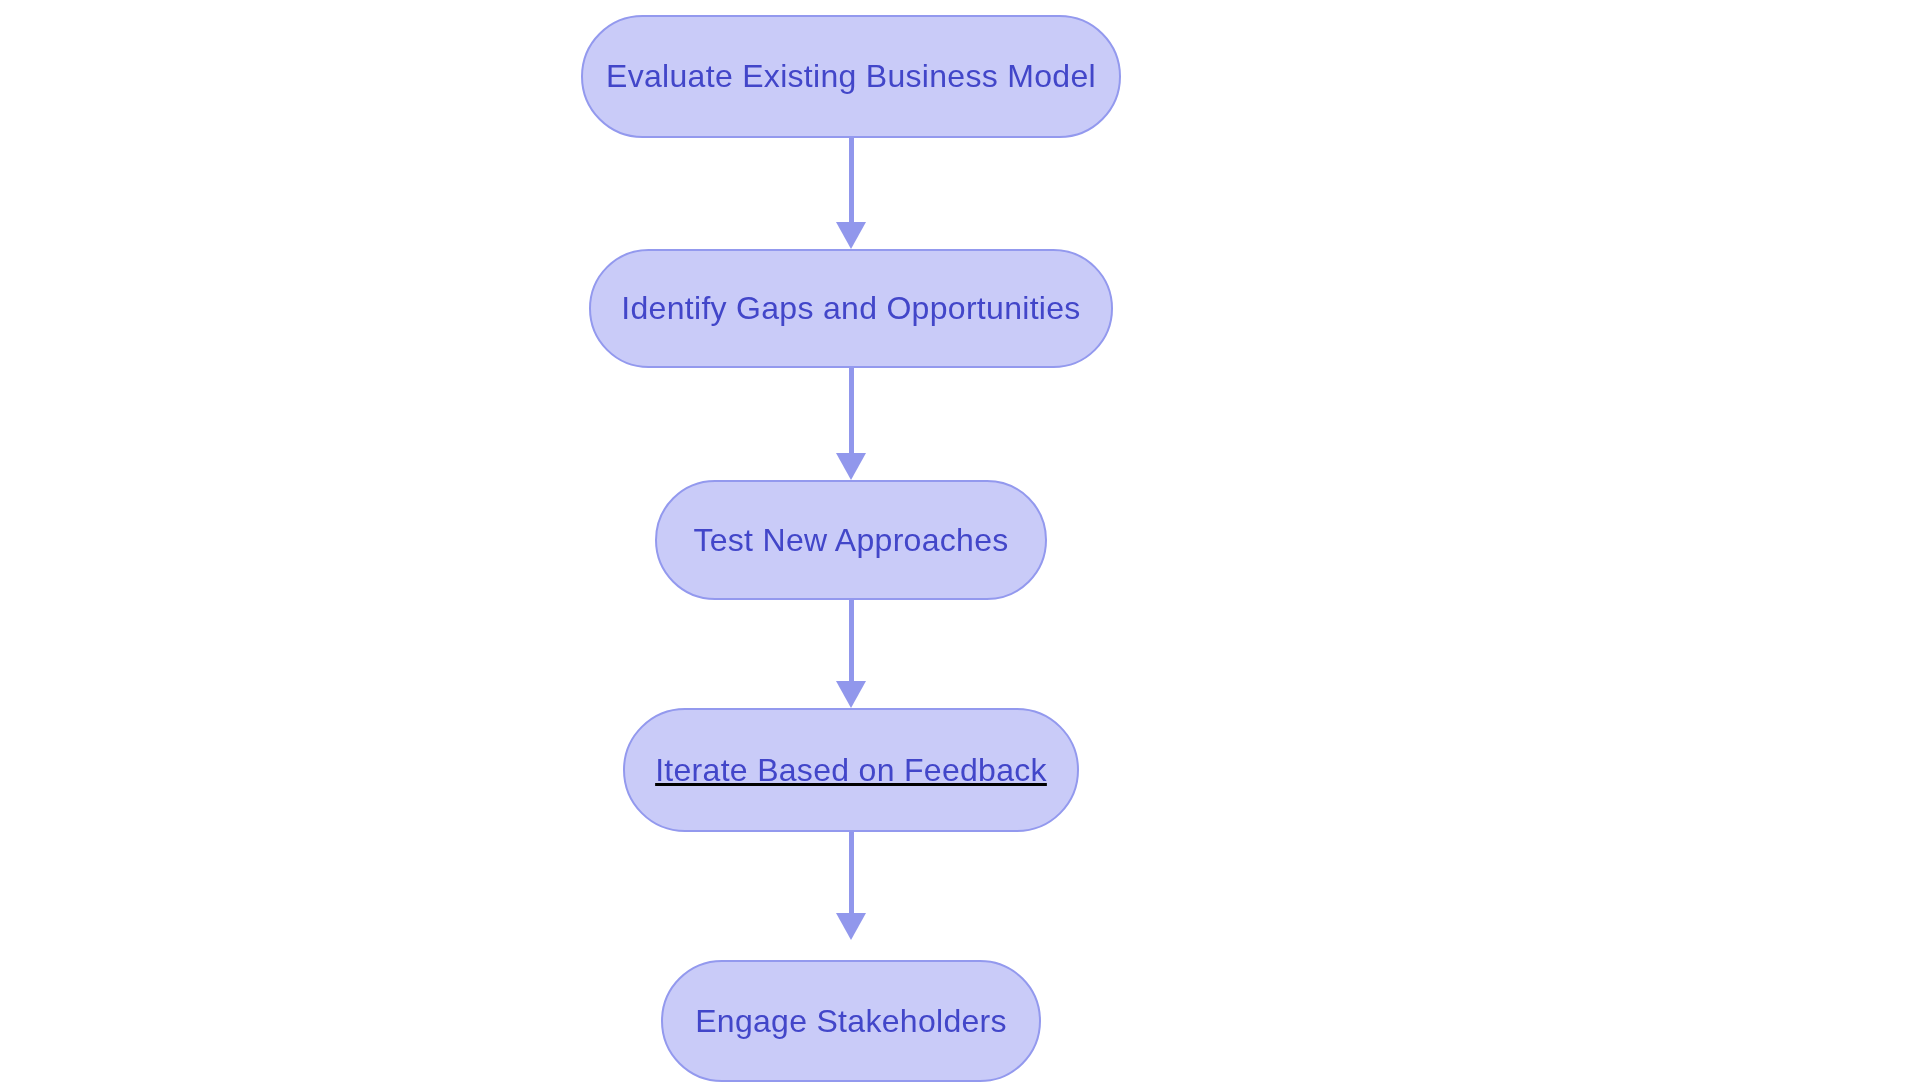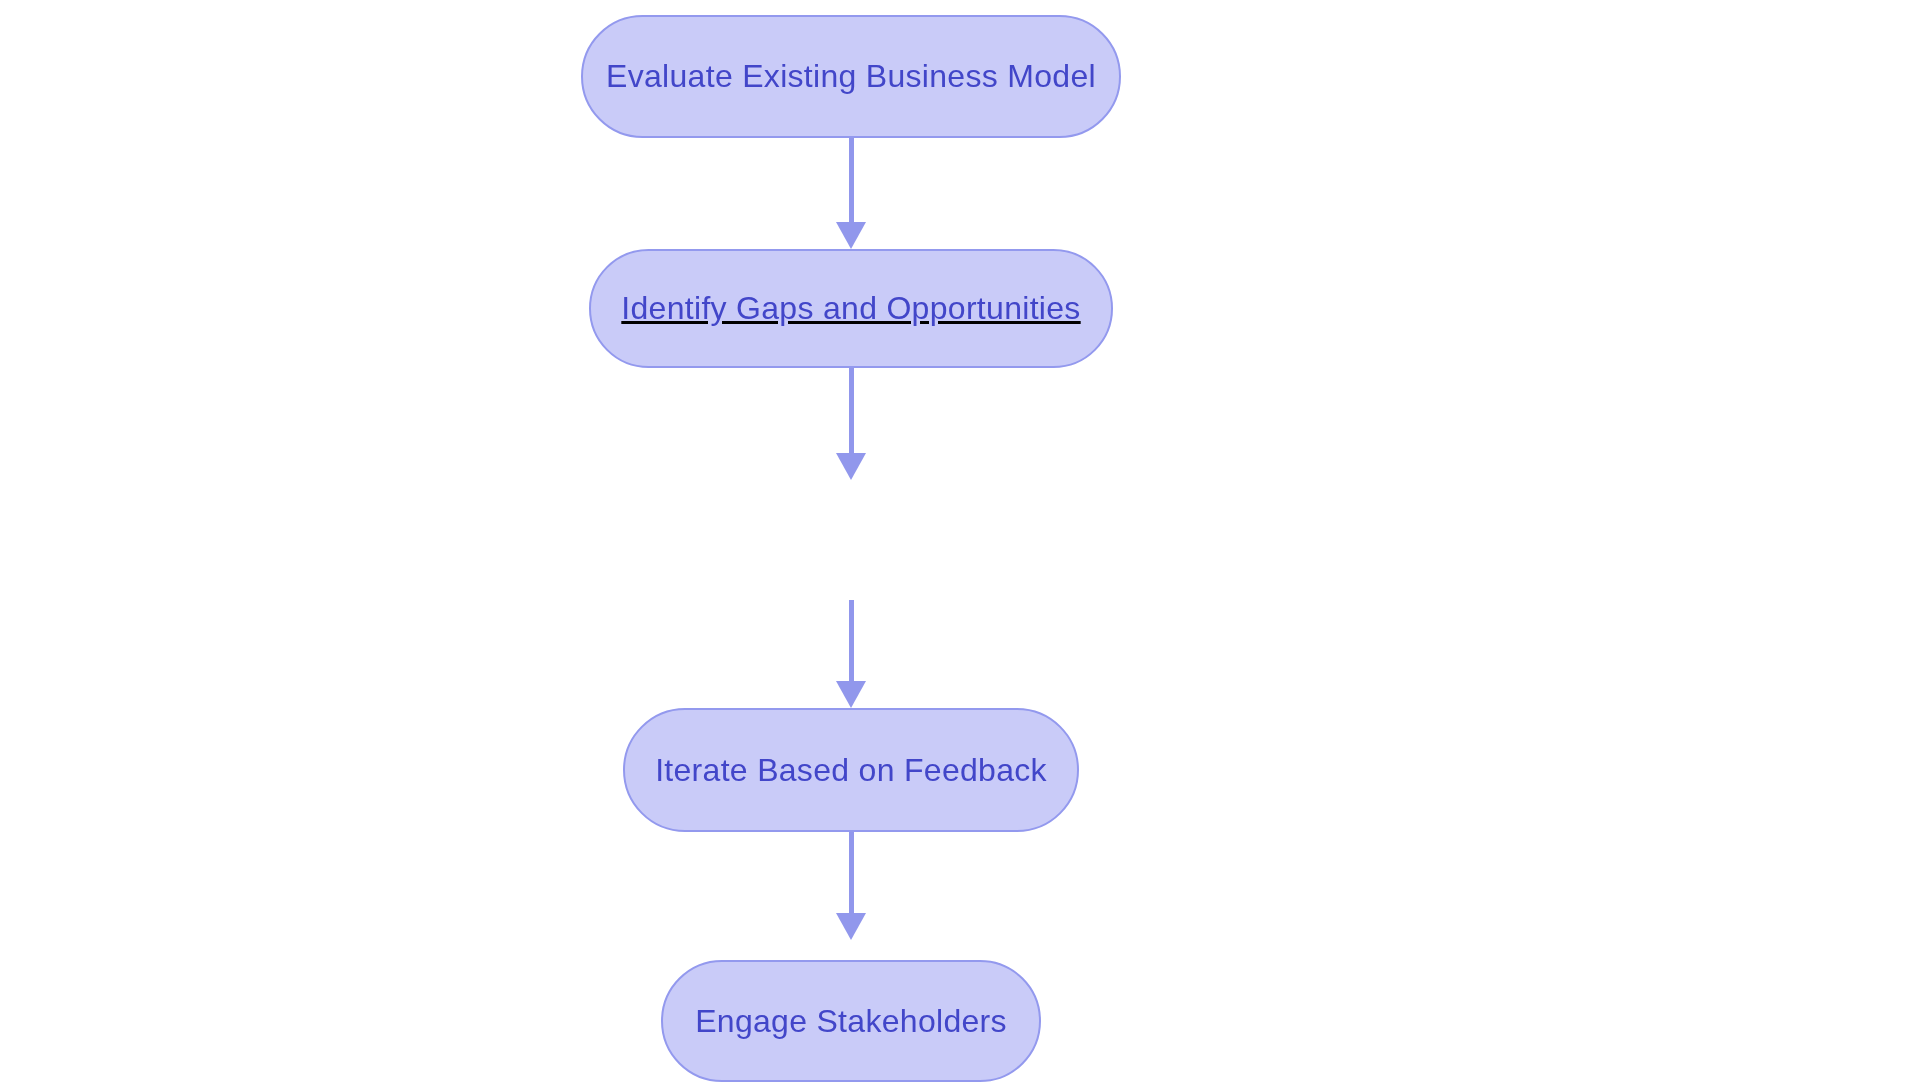--- a/index.html
+++ b/index.html
@@ -28,23 +28,23 @@
     justify-content: center;
   }
   .node-label {
     color: #4246c9;
     font-size: 32px;
     line-height: 1.2;
     white-space: nowrap;
     letter-spacing: 0.3px;
   }
   .n1 { top: 15px;  width: 540px; height: 123px; }
-  .n2 { top: 249px; width: 524px; height: 119px; text-decoration: underline; }
+  .n2 { top: 249px; width: 524px; height: 119px; }
   .n3 { top: 480px; width: 392px; height: 120px; }
-  .n4 { top: 708px; width: 456px; height: 124px; }
+  .n4 { top: 708px; width: 456px; height: 124px; text-decoration: underline; }
   .n5 { top: 940px; width: 380px; height: 122px; margin-top: 20px; }
 
   .arrow {
     position: absolute;
     left: 50%;
     transform: translateX(-50%);
     display: flex;
     flex-direction: column;
     align-items: center;
   }
@@ -81,20 +81,23 @@
 
   <div class="node n2">
     <span class="node-label">Identify Gaps and Opportunities</span>
   </div>
 
   <div class="arrow a2">
     <div class="arrow-line"></div>
     <div class="arrow-head"></div>
   </div>
 
+  <div class="node n3">
+    <span class="node-label">Test New Approaches</span>
+  </div>
 
   <div class="arrow a3">
     <div class="arrow-line"></div>
     <div class="arrow-head"></div>
   </div>
 
   <div class="node n4">
     <span class="node-label">Iterate Based on Feedback</span>
   </div>
 

